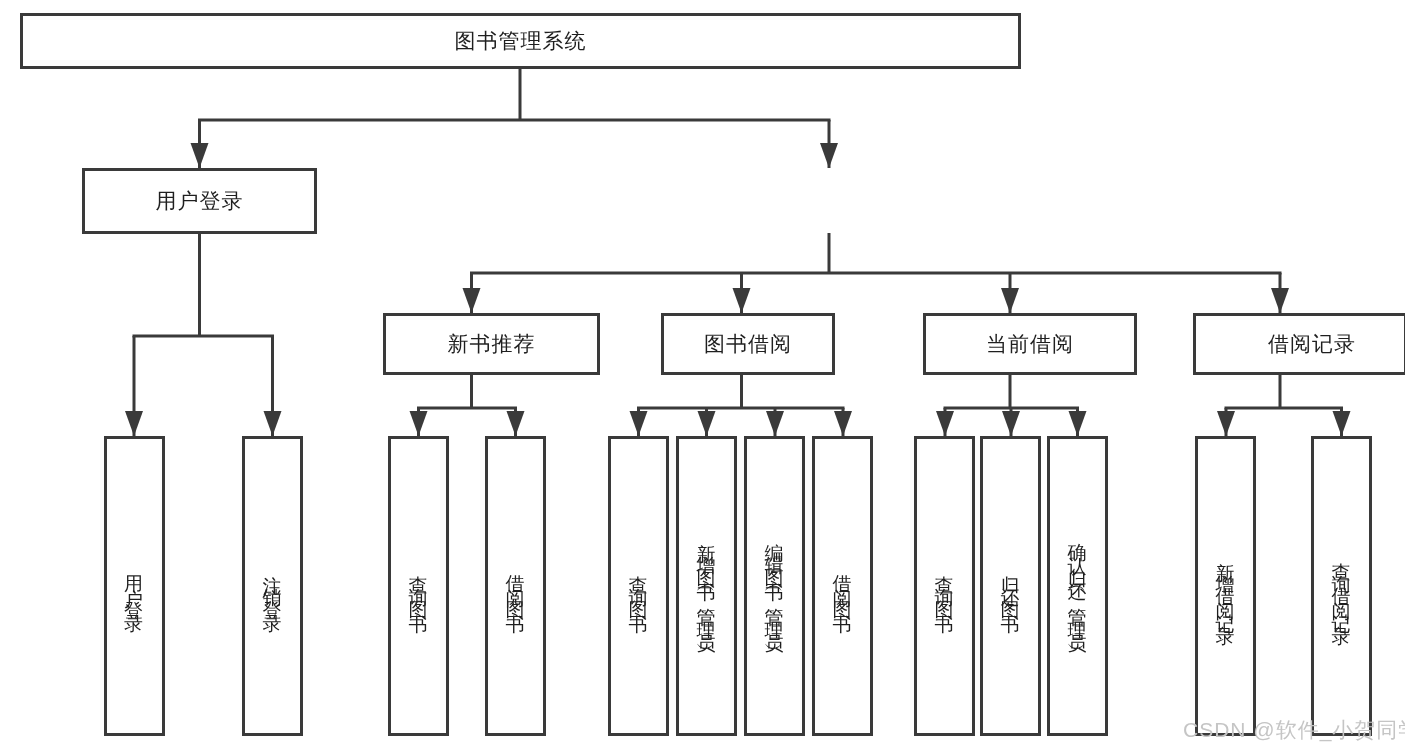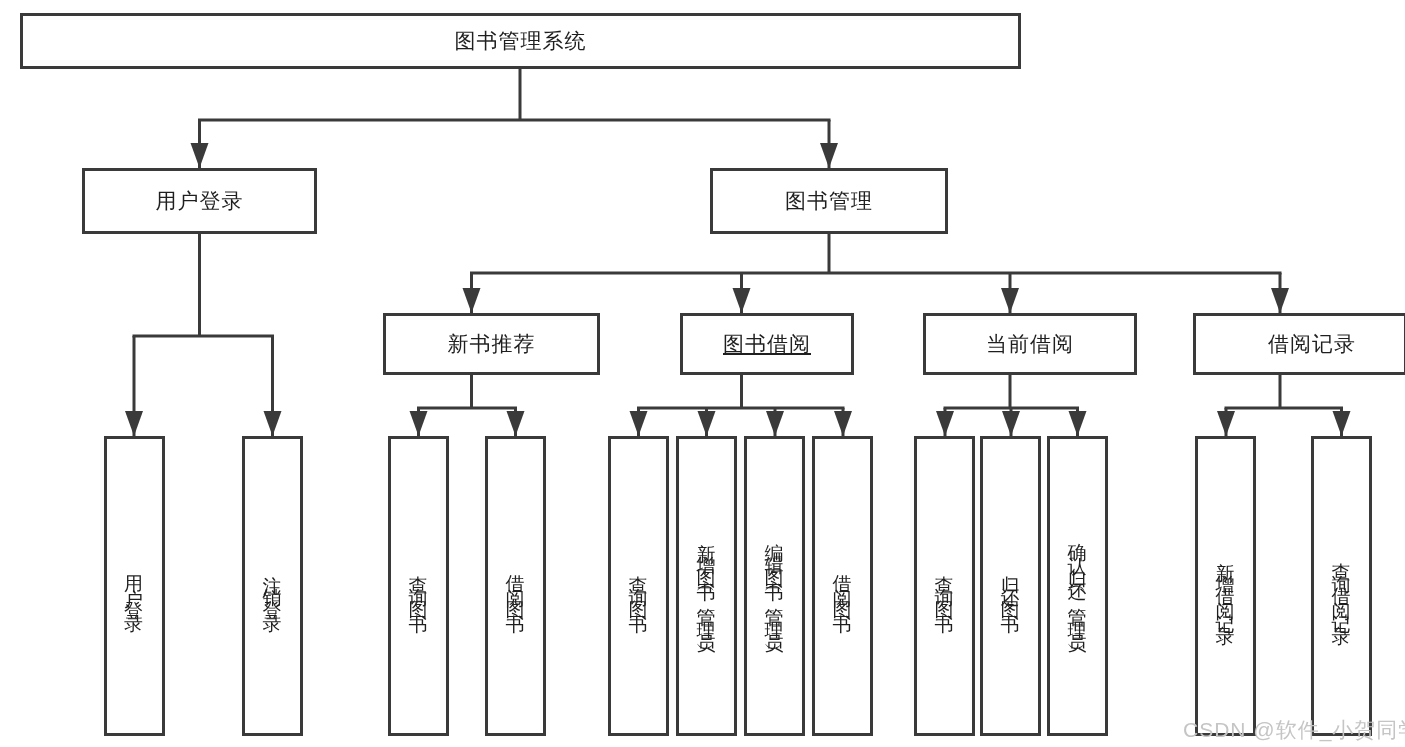--- a/index.html
+++ b/index.html
@@ -99,24 +99,23 @@
     <line x1="1077.5" y1="408" x2="1077.5" y2="436" marker-end="url(#arw)"></line>
 
     <path class="spine" d="M1280 375 V408 M1224.5 408 H1343"></path>
     <line x1="1226" y1="408" x2="1226" y2="436" marker-end="url(#arw)"></line>
     <line x1="1341.5" y1="408" x2="1341.5" y2="436" marker-end="url(#arw)"></line>
   </svg>
 
   <div class="node" style="left:20px; top:13px; width:1001px; height:56px;">图书管理系统</div>
 
   <div class="node l2" style="left:82px; width:235px;">用户登录</div>
-  <div class="node l2" style="left:710px; width:238px;">图书管理</div>
 
   <div class="node l3" style="left:363px; width:217px;">新书推荐</div>
-  <div class="node l3" style="left:660px; width:174px;text-decoration:underline;">图书借阅</div>
+  <div class="node l3" style="left:641px; width:174px;">图书借阅</div>
   <div class="node l3" style="left:903px; width:214px;">当前借阅</div>
   <div class="node l3" style="left:1173px; width:214px;padding-left:24px;">借阅记录</div>
 
   <div class="node leaf" style="left:103.5px;">用户登录</div>
   <div class="node leaf" style="left:242px;">注销登录</div>
 
   <div class="node leaf" style="left:388px;">查询图书</div>
   <div class="node leaf" style="left:485px;">借阅图书</div>
 
   <div class="node leaf" style="left:608px;">查询图书</div>

